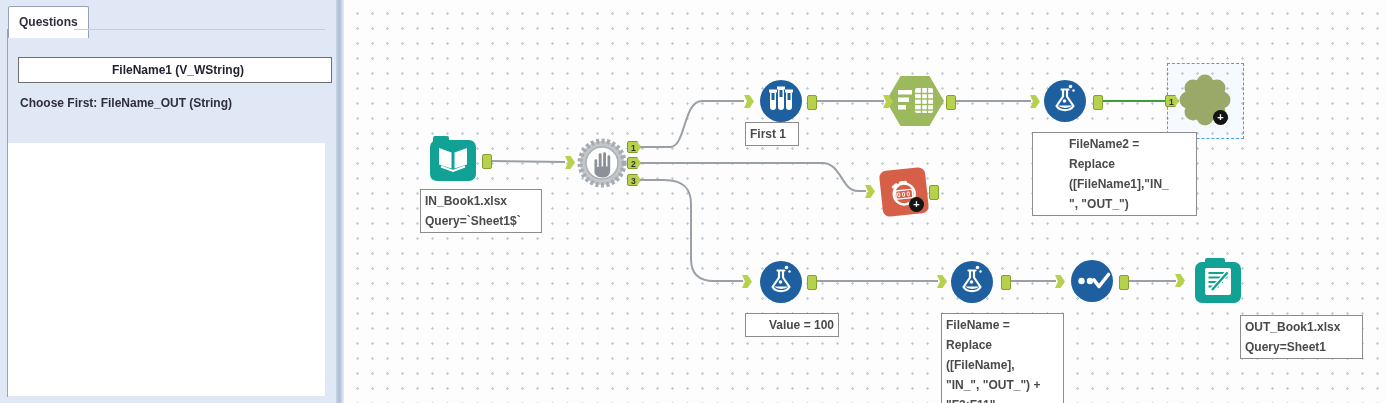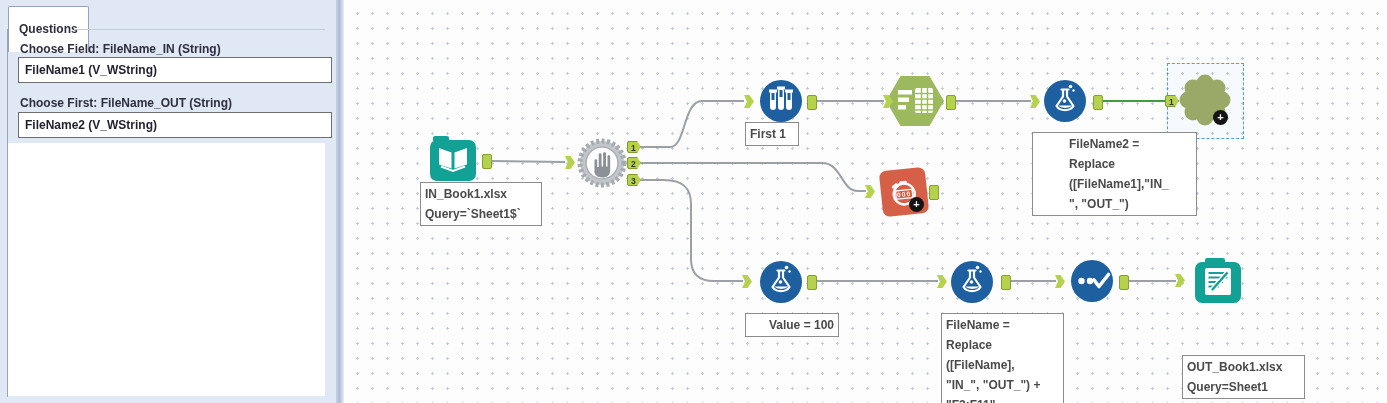--- a/index.html
+++ b/index.html
@@ -4,21 +4,21 @@
 <style>
   html,body{margin:0;padding:0;}
   body{
     width:1387px;height:403px;position:relative;overflow:hidden;
     font-family:"Liberation Sans","DejaVu Sans",sans-serif;
     background:#fdfdfe;
   }
   
   .panel{position:absolute;left:0;top:0;width:336px;height:403px;background:#dfe8f4;}
   .tab{
-    position:absolute;left:8px;top:6px;height:23px;padding:11px 10px;
+    position:absolute;left:8px;top:6px;height:23px;padding:4px 10px;
     background:#fff;border:1px solid #95a3ba;border-bottom:none;
     border-radius:2px 2px 0 0;font-size:12px;font-weight:bold;color:#2e2e40;
     line-height:23px;
   }
   .tabpage-topline{position:absolute;left:74px;top:29px;width:251px;height:0;border-top:1px solid #c2cddf;}
   .tabpage-leftline{position:absolute;left:7px;top:29px;width:0;height:368px;border-left:1px solid #9aa5b8;}
   .q-label{position:absolute;font-size:12px;font-weight:bold;color:#2e2e40;}
   .q-input{
     position:absolute;left:18px;width:306px;height:24px;background:#fff;
     border:1px solid #6f6f6f;font-size:12px;font-weight:bold;color:#1f1f2e;
@@ -67,25 +67,23 @@
   .rot{transform:rotate(-6deg);}
 </style>
 </head>
 <body>
 
 <div class="panel">
   <div class="tab">Questions</div>
   <div class="tabpage-topline"></div>
   <div class="tabpage-leftline"></div>
 
-  <div class="q-label" style="left:20px;top:42px;">Choose Field: FileName_IN (String)</div>
-  <div class="q-input" style="top:57px;">FileName1 (V_WString)</div>
+  <div class="q-input" style="top:57px;text-align:center;">FileName1 (V_WString)</div>
 
   <div class="q-label" style="left:20px;top:96px;">Choose First: FileName_OUT (String)</div>
-  <div class="q-input" style="top:112px;">FileName2 (V_WString)</div>
 
   <div class="panel-white"></div>
 </div>
 
 <div class="separator"></div>
 
 <div class="canvas"></div>
 
 <svg class="wires" viewBox="0 0 1387 403">
   <g fill="none" stroke="#9aa0a6" stroke-width="2">
@@ -107,21 +105,21 @@
 <div class="tool" style="left:430px;top:135px;width:46px;height:46px;">
   <svg width="46" height="46" viewBox="0 0 46 46">
     <rect x="3" y="1" width="16" height="10" rx="2" fill="#12a195"></rect>
     <rect x="0" y="5" width="46" height="41" rx="7" fill="#12a195"></rect>
     <path d="M9 13 L21.5 17.5 V33.5 L9 29.5 Z" fill="#fff"></path>
     <path d="M37 13 L24.5 17.5 V33.5 L37 29.5 Z" fill="#fff"></path>
     <path d="M11 31.5 L23 36 L35 31.5" stroke="#fff" stroke-width="2" fill="none"></path>
   </svg>
 </div>
 <div class="anchor" style="left:482px;top:154px;"></div>
-<div class="note" style="left:420px;top:182px;width:112px;">IN_Book1.xlsx
+<div class="note" style="left:420px;top:189px;width:112px;">IN_Book1.xlsx
 Query=`Sheet1$`</div>
 
 <div class="tool" style="left:576px;top:137px;width:52px;height:52px;">
   <svg width="52" height="52" viewBox="0 0 52 52">
     <circle cx="26" cy="26" r="22" fill="#c2c6ca" stroke="#a6abb0" stroke-width="5" stroke-dasharray="3 2.4"></circle>
     <circle cx="26" cy="26" r="19" fill="#c2c6ca"></circle>
     <circle cx="26" cy="26" r="16" fill="#fff" stroke="#aab0b4" stroke-width="1.5"></circle>
     <path fill="#8b9197" d="M18.5 36 V23.5 c0-1.7 2.7-1.7 2.7 0 v6.5 h1.5 V17.5 c0-1.8 2.9-1.8 2.9 0 v12 h1.5 V16.5 c0-1.8 2.9-1.8 2.9 0 v13 h1.5 V19.5 c0-1.7 2.7-1.7 2.7 0 v13.5 c0 4.6-2.6 7.6-7.6 7.6 c-4.1 0-6.6-1.6-8.1-4.6 z"></path>
   </svg>
 </div>
@@ -273,14 +271,14 @@
       <line x1="13.5" y1="16" x2="32.5" y2="16"></line>
       <line x1="13.5" y1="20.5" x2="32.5" y2="20.5"></line>
       <line x1="13.5" y1="25" x2="28" y2="25"></line>
       <line x1="13.5" y1="29.5" x2="24" y2="29.5"></line>
     </g>
     <line x1="17" y1="33" x2="32.5" y2="15.5" stroke="#fff" stroke-width="5"></line>
     <line x1="17" y1="33" x2="32.5" y2="15.5" stroke="#12a195" stroke-width="2.4"></line>
   </svg>
 </div>
 <div class="anchor-flag" style="left:1175px;top:274px;"></div>
-<div class="note" style="left:1182px;top:315px;width:113px;margin-top:40px;">OUT_Book1.xlsx
+<div class="note" style="left:1240px;top:315px;width:113px;">OUT_Book1.xlsx
 Query=Sheet1</div>
 
 </body></html>

